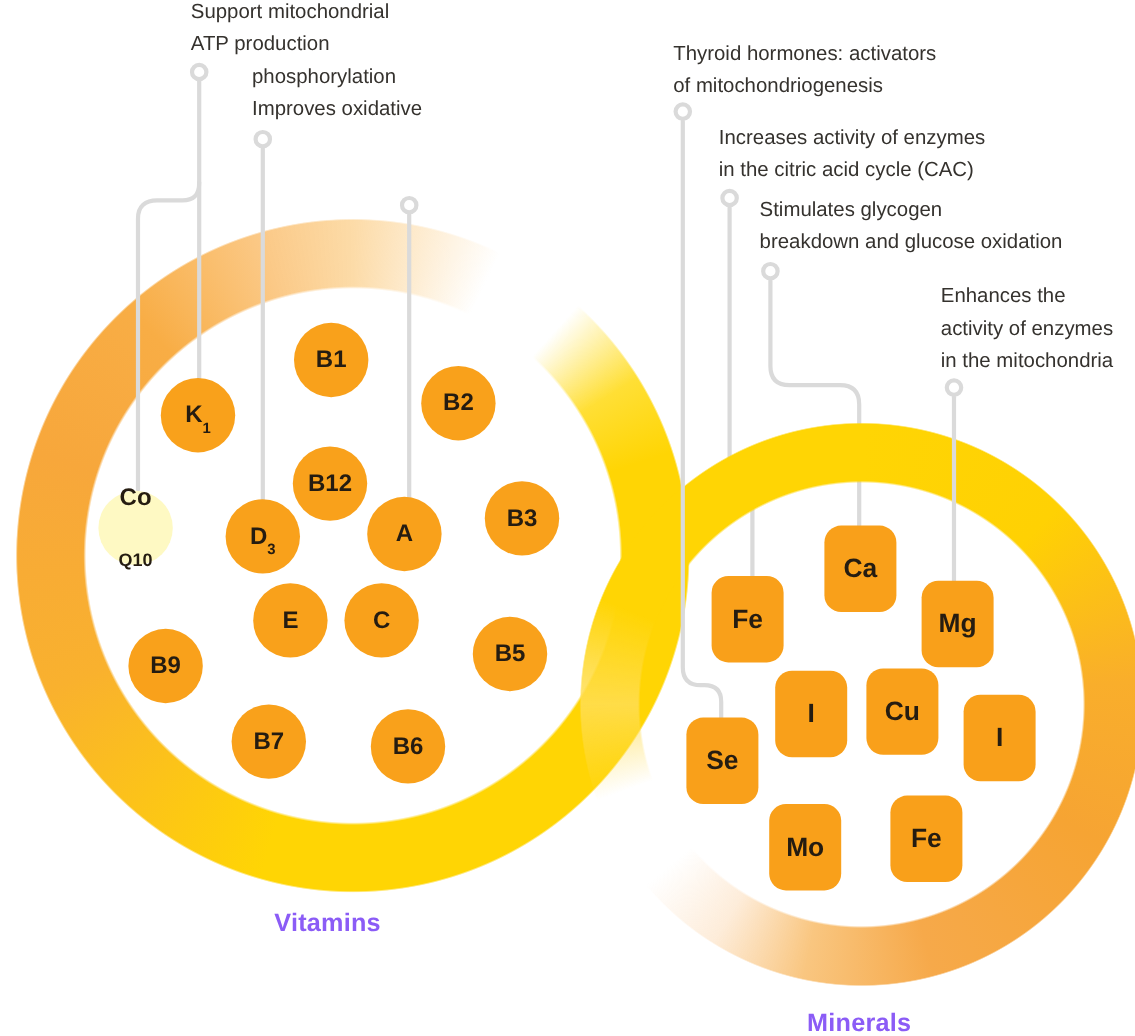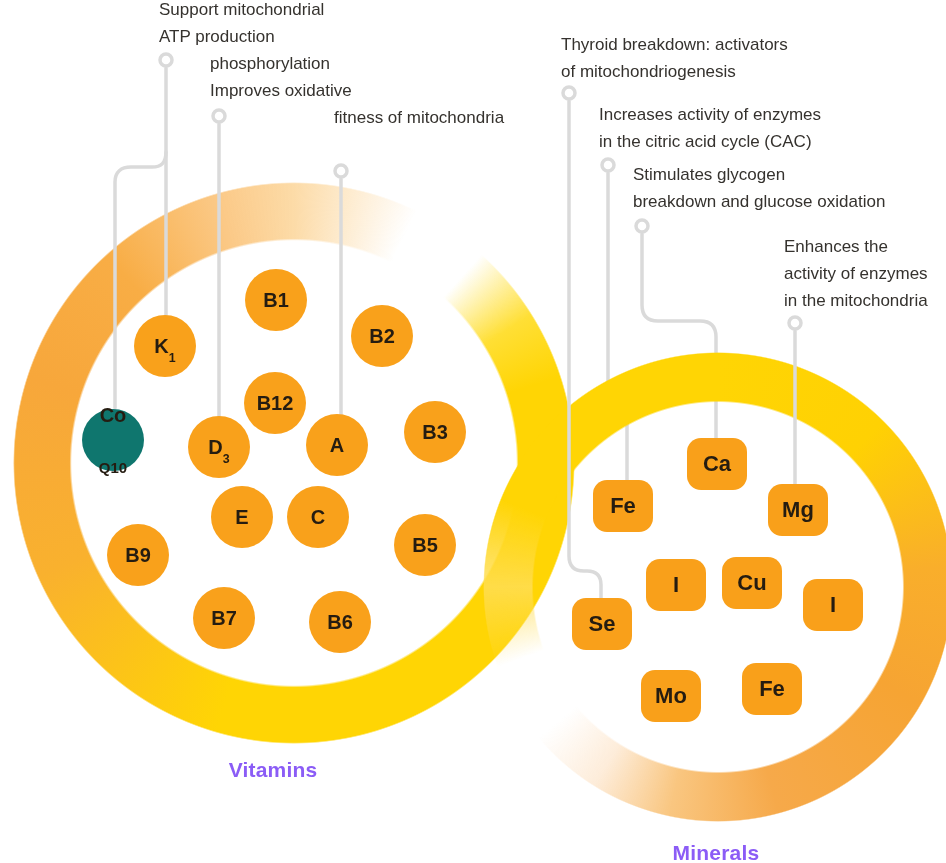--- a/index.html
+++ b/index.html
@@ -51,23 +51,23 @@
   
   .badge{
     position:absolute;display:flex;align-items:center;justify-content:center;
     flex-direction:column;color:#251c11;font-weight:700;text-align:center;
     line-height:1;letter-spacing:0;
   }
   .badge.vitamin{
     width:62px;height:62px;border-radius:50%;
     background:#f9a11b;font-size:20px;
   }
-  .badge.vitamin.coq10{background:#0f766e;gap:33px;}
+  .badge.vitamin.coq10{background:#fef9c3;gap:33px;}
   .badge.mineral{
-    width:60px;height:52px;border-radius:14px;
+    width:60px;height:72px;border-radius:14px;
     background:#f9a01a;font-size:22px;
   }
   .badge sub{font-size:0.62em;position:relative;top:0.35em;line-height:0;}
   .badge .l2{font-size:15px;margin-top:2px;}
 
   
   .annot{
     position:absolute;font-size:17px;line-height:27px;color:#35322e;
     white-space:nowrap;
   }
@@ -189,24 +189,23 @@
   <div id="annotations">
       <div class="annot" style="left: 159px; top: -4px;">
         <div>Support mitochondrial</div>
         <div>ATP production</div>
       </div>
       <div class="annot" style="left: 210px; top: 50px;">
         <div>phosphorylation</div>
         <div>Improves oxidative</div>
       </div>
       <div class="annot" style="left: 334px; top: 104px;">
-        <div>fitness of mitochondria</div>
       </div>
       <div class="annot" style="left: 561px; top: 31px;">
-        <div>Thyroid breakdown: activators</div>
+        <div>Thyroid hormones: activators</div>
         <div>of mitochondriogenesis</div>
       </div>
       <div class="annot" style="left: 599px; top: 101px;">
         <div>Increases activity of enzymes</div>
         <div>in the citric acid cycle (CAC)</div>
       </div>
       <div class="annot" style="left: 633px; top: 161px;">
         <div>Stimulates glycogen</div>
         <div>breakdown and glucose oxidation</div>
       </div>

